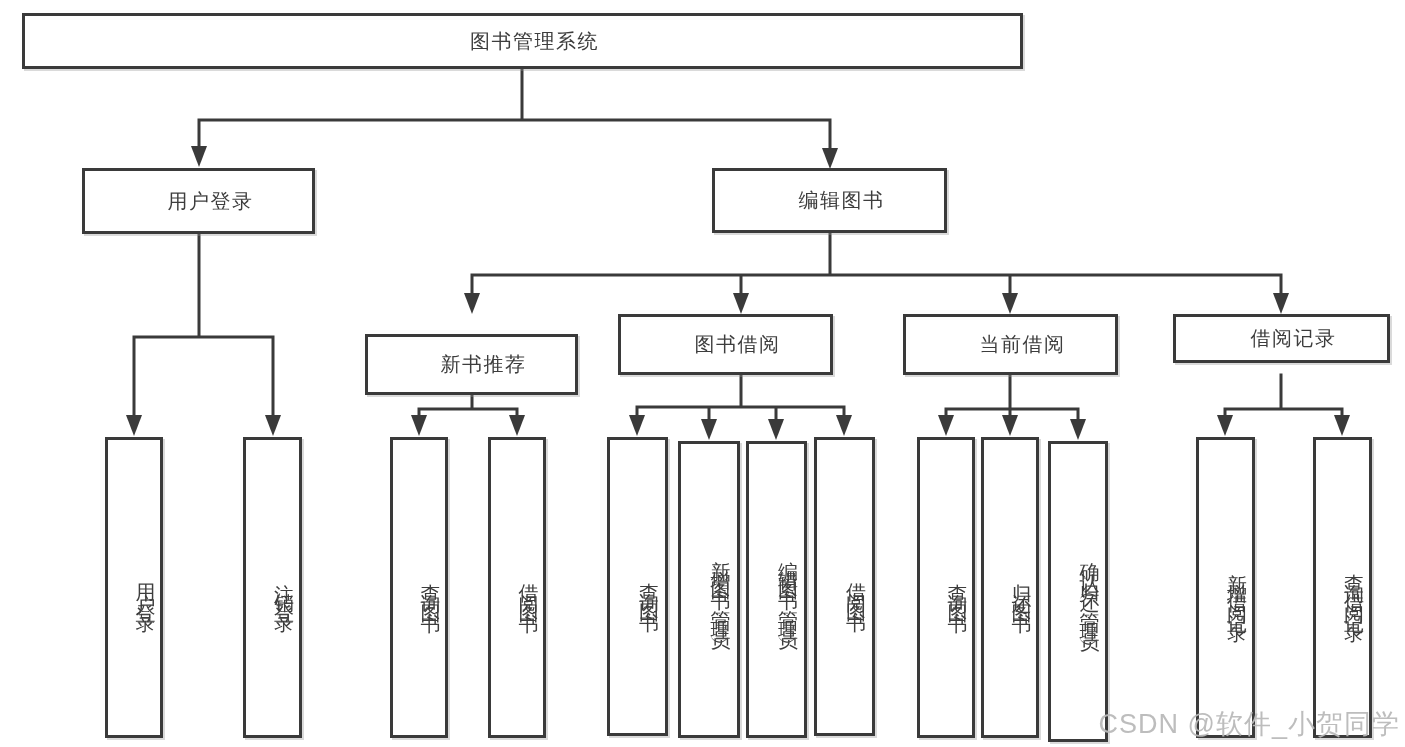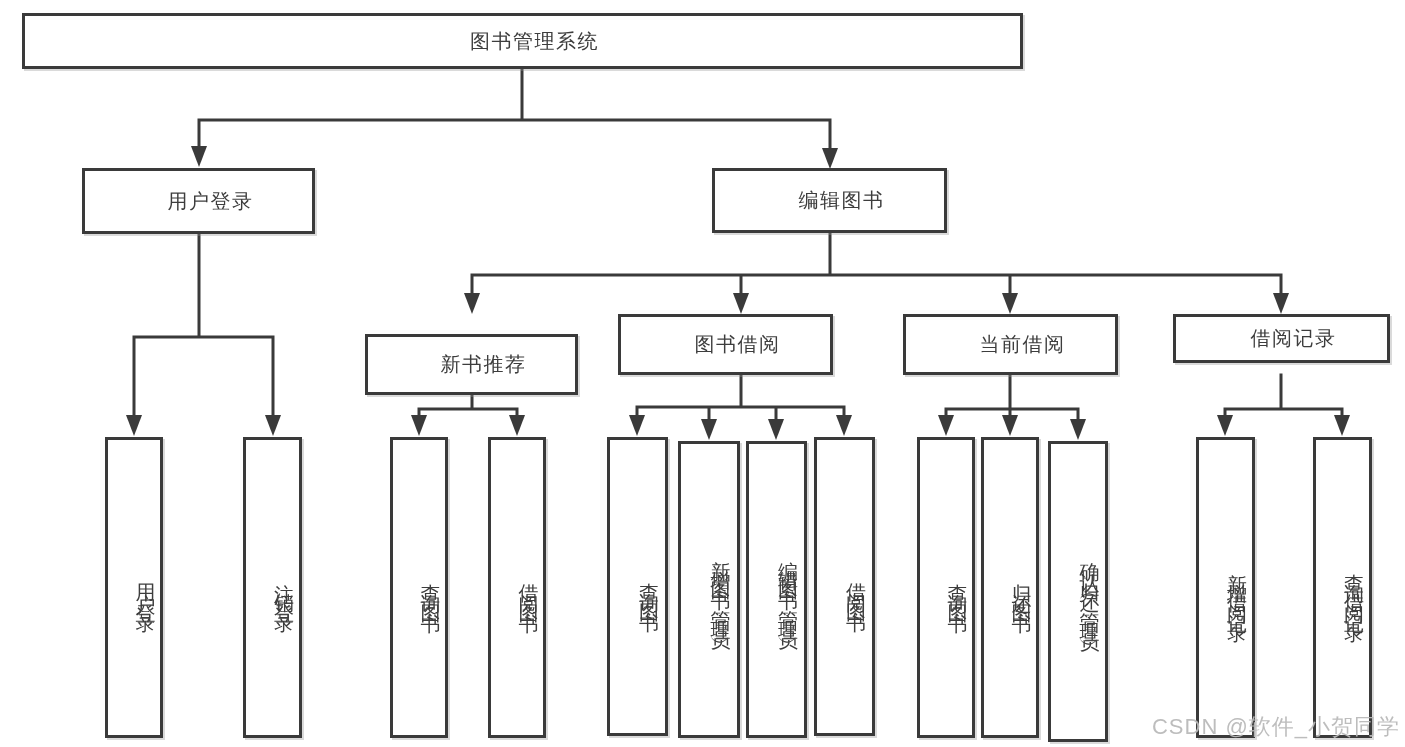--- a/index.html
+++ b/index.html
@@ -60,21 +60,21 @@
   .v8  { left: 814px;  top: 437px; width: 61px; height: 299px; }
   .v9  { left: 917px;  top: 437px; width: 58px; height: 301px; }
   .v10 { left: 981px;  top: 437px; width: 58px; height: 301px; }
   .v11 { left: 1048px; top: 441px; width: 60px; height: 301px; }
   .v12 { left: 1196px; top: 437px; width: 59px; height: 301px; }
   .v13 { left: 1313px; top: 437px; width: 59px; height: 301px; }
   .watermark {
     position: absolute;
     right: 5px;
     bottom: 5px;
-    font-size: 22px;
+    font-size: 27px;
     color: rgba(185,185,185,0.95);
     letter-spacing: 1px;
     white-space: nowrap;
   }
 </style>
 </head>
 <body>
 
 <div class="stage">
 

